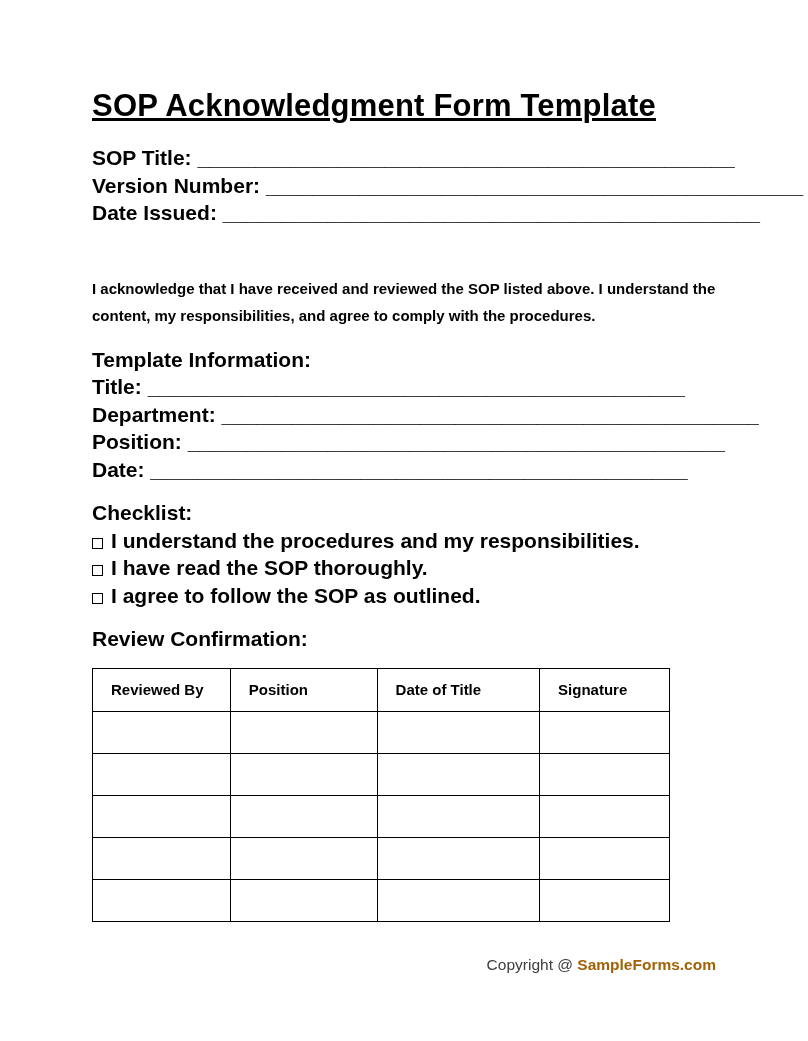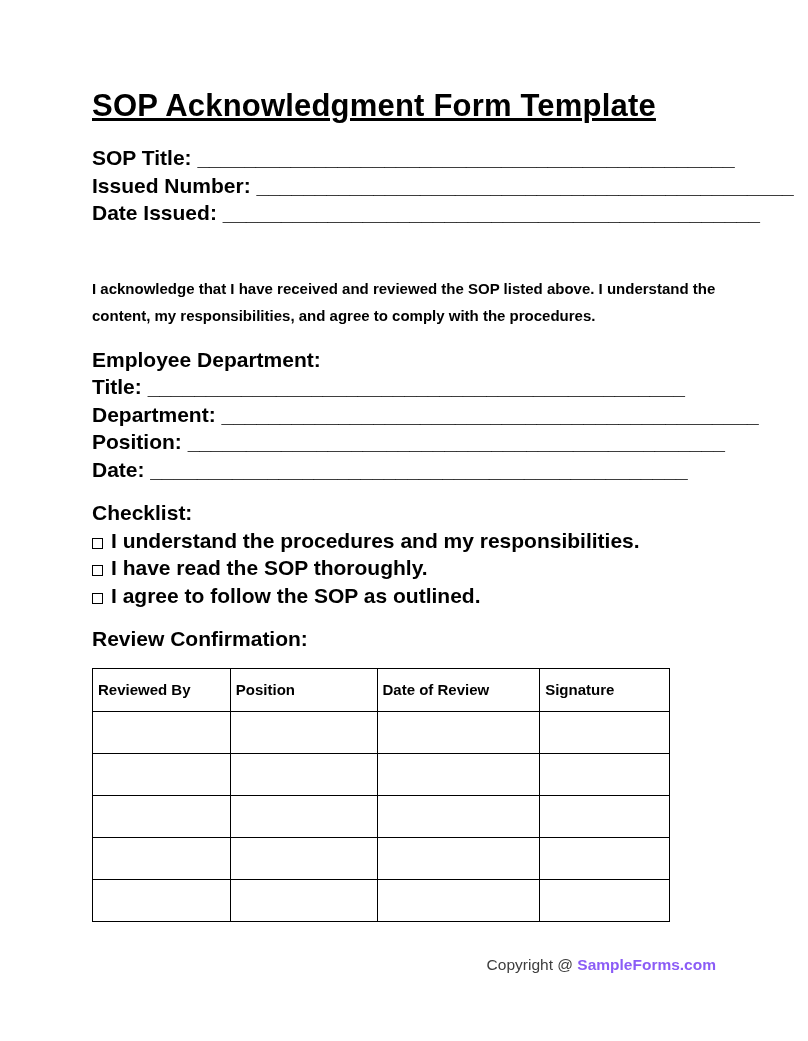--- a/index.html
+++ b/index.html
@@ -52,21 +52,21 @@
     width: 578px;
   }
   table.review-table th,
   table.review-table td {
     border: 1px solid #000;
   }
   table.review-table th {
     text-align: left;
     font-size: 15px;
     font-weight: 700;
-    padding: 0 5px;
+    padding: 0 18px;
     height: 43px;
     vertical-align: middle;
   }
   table.review-table td {
     height: 42px;
   }
   .col-reviewed { width: 138px; }
   .col-position { width: 147px; }
   .col-date     { width: 163px; }
   .col-sign     { width: 130px; }
@@ -87,33 +87,33 @@
 <div class="page">
 
   <h1 class="title">SOP Acknowledgment Form Template</h1>
 
   <div class="block">
     <div class="field-line">
       <span>SOP Title:</span>
       <span>______________________________________________</span>
     </div>
     <div class="field-line">
-      <span>Issued Number:</span>
+      <span>Version Number:</span>
       <span>______________________________________________</span>
     </div>
     <div class="field-line">
       <span>Date Issued:</span>
       <span>______________________________________________</span>
     </div>
   </div>
 
   <p class="para">I acknowledge that I have received and reviewed the SOP listed above. I understand the content, my responsibilities, and agree to comply with the procedures.</p>
 
   <div class="block">
-    <div class="section-heading">Employee Department:</div>
+    <div class="section-heading">Template Information:</div>
     <div class="field-line">
       <span>Title:</span>
       <span>______________________________________________</span>
     </div>
     <div class="field-line">
       <span>Department:</span>
       <span>______________________________________________</span>
     </div>
     <div class="field-line">
       <span>Position:</span>
@@ -144,21 +144,21 @@
       <colgroup>
         <col class="col-reviewed">
         <col class="col-position">
         <col class="col-date">
         <col class="col-sign">
       </colgroup>
       <thead>
         <tr>
           <th>Reviewed By</th>
           <th>Position</th>
-          <th>Date of Review</th>
+          <th>Date of Title</th>
           <th>Signature</th>
         </tr>
       </thead>
       <tbody>
           <tr>
             <td></td>
             <td></td>
             <td></td>
             <td></td>
           </tr>
@@ -185,16 +185,16 @@
             <td></td>
             <td></td>
             <td></td>
           </tr>
         </tbody>
     </table>
   </div>
 
   <div class="footer">
     <span>Copyright @</span>
-    <a href="#" style="color: #8b5cf6;">SampleForms.com</a>
+    <a href="#" style="color: #a16207;">SampleForms.com</a>
   </div>
 
 </div>
 
 </body></html>

